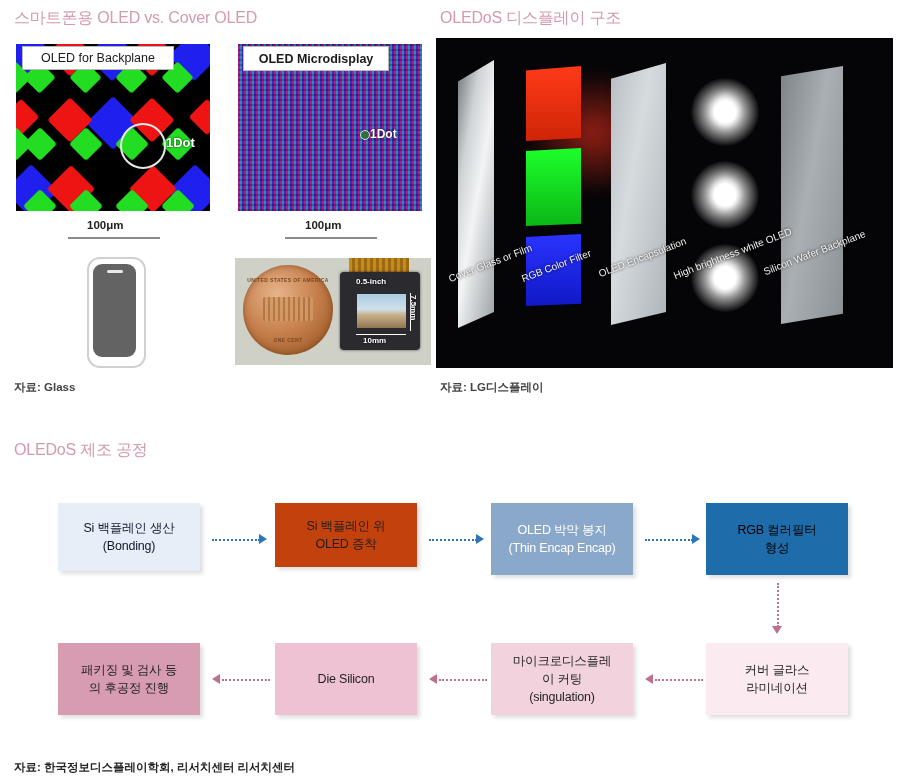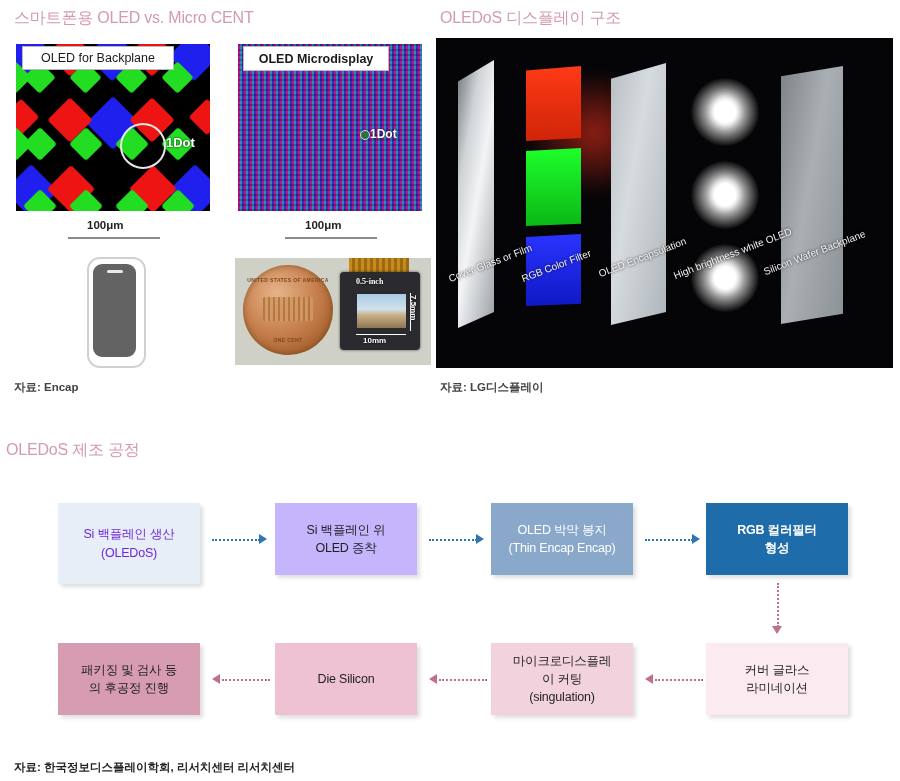--- a/index.html
+++ b/index.html
@@ -169,21 +169,21 @@
   .ah-left{border-right:8px solid #c0708a;}
   .av-head{
     position:absolute;width:0;height:0;
     border-left:5px solid transparent;border-right:5px solid transparent;
     border-top:8px solid #c0708a;
   }
 </style>
 </head>
 <body>
 
-<div class="abs sec-title" style="left:14px;top:8px;">스마트폰용 OLED vs. Micro CENT</div>
+<div class="abs sec-title" style="left:14px;top:8px;">스마트폰용 OLED vs. Cover OLED</div>
 
 <div class="panel" style="left:16px;top:44px;width:194px;height:167px;">
   <div class="px-grid">
 
     <div class="dia" style="left:-4px;top:-6px;width:36px;height:36px;background:#2020ee;"></div>
     <div class="dia" style="left:78px;top:-6px;width:36px;height:36px;background:#2020ee;"></div>
     <div class="dia" style="left:160px;top:-6px;width:36px;height:36px;background:#2020ee;"></div>
     <div class="dia" style="left:78px;top:60px;width:38px;height:38px;background:#2020ee;"></div>
     <div class="dia" style="left:-4px;top:128px;width:38px;height:38px;background:#2020ee;"></div>
     <div class="dia" style="left:160px;top:128px;width:38px;height:38px;background:#2020ee;"></div>
@@ -238,29 +238,29 @@
 <div class="coin-photo" style="left:235px;top:258px;width:196px;height:107px;">
   <div class="coin" style="left:8px;top:7px;width:90px;height:90px;">
     <div class="coin-txt" style="top:12px;">UNITED STATES OF AMERICA</div>
     <div class="coin-relief"></div>
     <div class="coin-txt" style="top:72px;">ONE CENT</div>
   </div>
 
   <div class="flex-cable" style="left:114px;top:0px;width:60px;height:17px;"></div>
   <div class="mdchip" style="left:105px;top:14px;width:80px;height:78px;">
     <div class="mdchip-screen" style="left:17px;top:22px;width:49px;height:34px;"></div>
-    <div class="dim-txt" style="left:16px;top:5px;font-family:Liberation Serif, serif;">0.5-inch</div>
+    <div class="dim-txt" style="left:16px;top:5px;">0.5-inch</div>
     <div class="dim-line" style="left:70px;top:21px;width:1px;height:38px;"></div>
     <div class="dim-txt vert" style="left:78px;top:23px;">7.5mm</div>
     <div class="dim-line" style="left:16px;top:62px;width:50px;height:1px;"></div>
     <div class="dim-txt" style="left:23px;top:64px;">10mm</div>
   </div>
 </div>
 
-<div class="abs source" style="left:14px;top:380px;">자료: Encap</div>
+<div class="abs source" style="left:14px;top:380px;">자료: Glass</div>
 
 <div class="abs sec-title" style="left:440px;top:8px;">OLEDoS 디스플레이 구조</div>
 
 <div class="struct" style="left:436px;top:38px;width:457px;height:330px;">
   <div class="glow-red" style="left:58px;top:5px;width:200px;height:180px;"></div>
 
   <div class="slab cover" style="left:22px;top:22px;width:36px;height:268px;
               clip-path:polygon(0 8%,100% 0,100% 94%,0 100%);"></div>
 
   <div class="cf r" style="left:90px;top:28px;width:55px;height:75px;
@@ -285,41 +285,41 @@
 
   <div class="layer-lbl" style="left:15px;top:235px;transform:rotate(-21deg);">Cover Glass or Film</div>
   <div class="layer-lbl" style="left:88px;top:235px;transform:rotate(-21deg);">RGB Color Filter</div>
   <div class="layer-lbl" style="left:165px;top:230px;transform:rotate(-21deg);">OLED Encapsulation</div>
   <div class="layer-lbl" style="left:240px;top:232px;transform:rotate(-21deg);">High brightness white OLED</div>
   <div class="layer-lbl" style="left:330px;top:228px;transform:rotate(-21deg);">Silicon Wafer Backplane</div>
 </div>
 
 <div class="abs source" style="left:440px;top:380px;">자료: LG디스플레이</div>
 
-<div class="abs sec-title" style="left:6px;top:440px;">OLEDoS 제조 공정</div>
-
-<div class="fbox" id="fb0" style="left: 58px; top: 503px; width: 142px; height: 81px; background: rgb(232, 238, 247); color: #6d28d9;">
+<div class="abs sec-title" style="left:14px;top:440px;">OLEDoS 제조 공정</div>
+
+<div class="fbox" id="fb0" style="left: 58px; top: 503px; width: 142px; height: 68px; background: rgb(232, 238, 247); color: #0f172a;">
     <div>
       <div>Si 백플레인 생산</div>
-      <div>(OLEDoS)</div>
-    </div>
-  </div>
-<div class="fbox" id="fb1" style="left: 275px; top: 503px; width: 142px; height: 72px; background: #c4b5fd; color: rgb(31, 31, 31);">
+      <div>(Bonding)</div>
+    </div>
+  </div>
+<div class="fbox" id="fb1" style="left: 275px; top: 503px; width: 142px; height: 64px; background: #c2410c; color: rgb(31, 31, 31);">
     <div>
       <div>Si 백플레인 위</div>
       <div>OLED 증착</div>
     </div>
   </div>
 <div class="fbox" id="fb2" style="left: 491px; top: 503px; width: 142px; height: 72px; background: rgb(138, 169, 202); color: rgb(255, 255, 255);">
     <div>
       <div>OLED 박막 봉지</div>
       <div>(Thin Encap Encap)</div>
     </div>
   </div>
-<div class="fbox" id="fb3" style="left: 706px; top: 503px; width: 142px; height: 72px; background: rgb(31, 108, 171); color: #ffffff; font-weight: bold;">
+<div class="fbox" id="fb3" style="left: 706px; top: 503px; width: 142px; height: 72px; background: rgb(31, 108, 171); color: #000000;">
     <div>
       <div>RGB 컬러필터</div>
       <div>형성</div>
     </div>
   </div>
 
 <div class="arrow-h" style="left:212px;top:539px;width:48px;"></div>
 <div class="ah-head ah-right" style="left:259px;top:534px;"></div>
 <div class="arrow-h" style="left:429px;top:539px;width:48px;"></div>
 <div class="ah-head ah-right" style="left:476px;top:534px;"></div>

